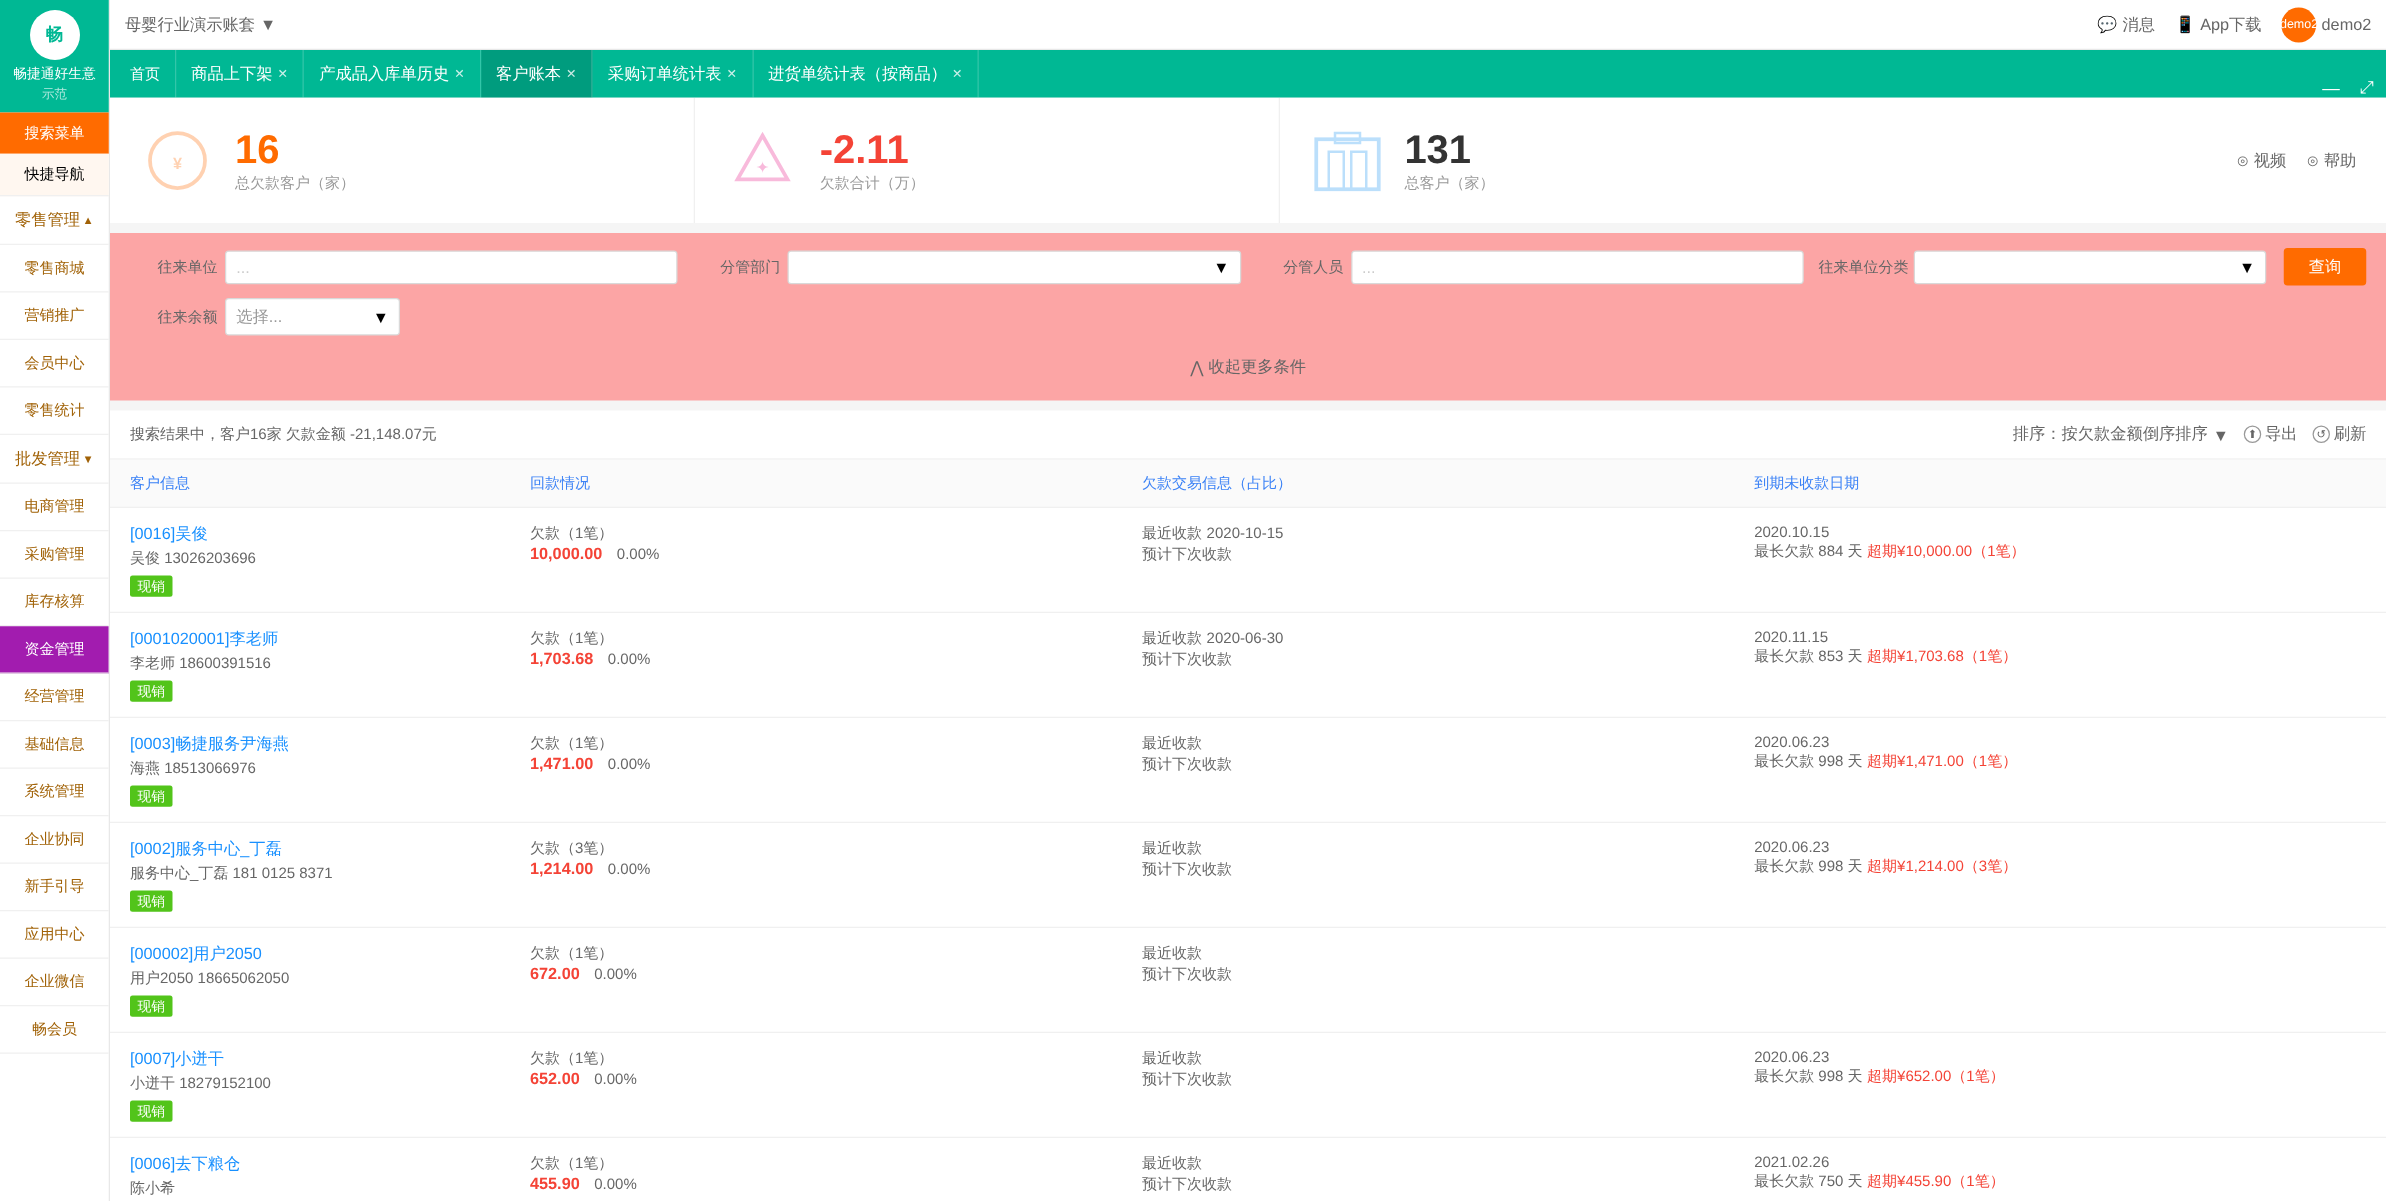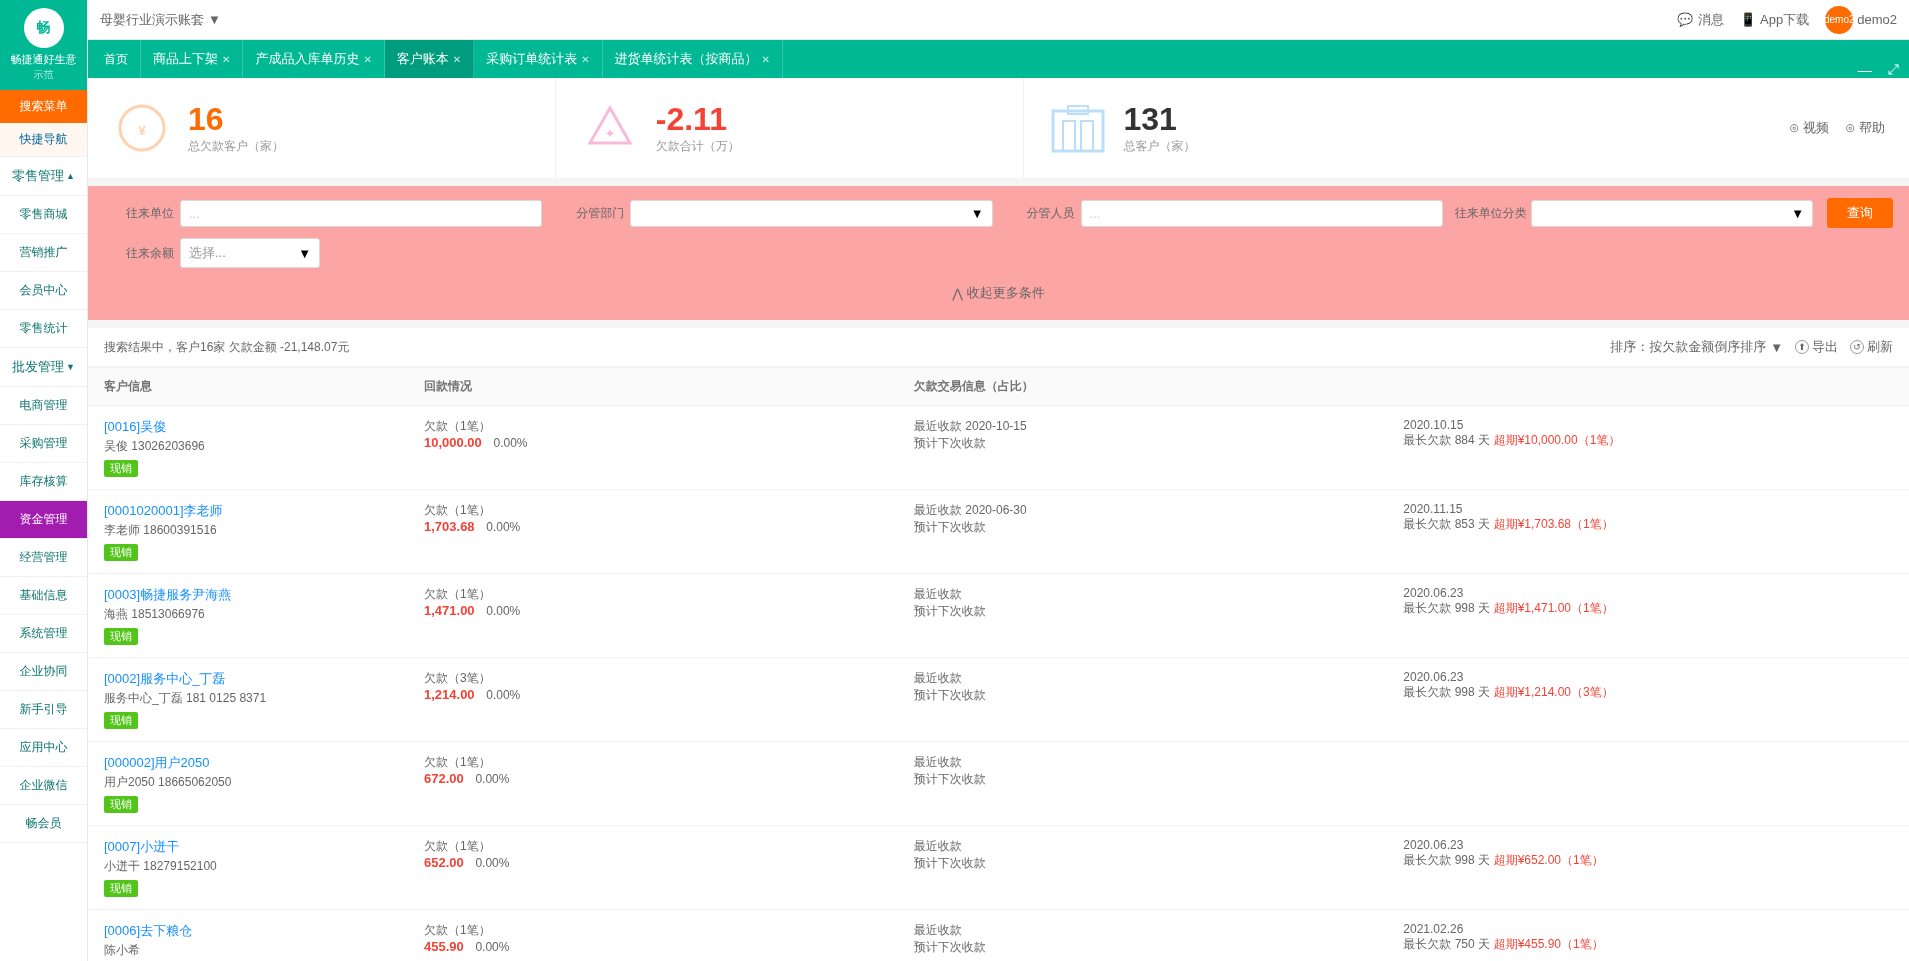--- a/index.html
+++ b/index.html
@@ -4,21 +4,21 @@
   <style>
     * { box-sizing: border-box; margin: 0; padding: 0; font-family: 'Microsoft YaHei', Arial, sans-serif; font-size: 13px; }
     body { background: #f5f5f5; display: flex; height: 961px; overflow: hidden; }
 
     
     .sidebar { width: 88px; background: #fff; display: flex; flex-direction: column; border-right: 1px solid #e8e8e8; flex-shrink: 0; }
     .logo-area { background: #00b894; padding: 8px 4px; text-align: center; cursor: pointer; }
     .logo-text { color: #fff; font-size: 11px; line-height: 1.3; }
     .search-menu { background: #ff6b00; color: #fff; text-align: center; padding: 8px 4px; font-size: 12px; cursor: pointer; }
     .sidebar-nav { flex: 1; overflow-y: auto; }
-    .sidebar-item { padding: 10px 4px; text-align: center; color: #0f766e; cursor: pointer; border-bottom: 1px solid #f0f0f0; font-size: 12px; }
+    .sidebar-item { padding: 10px 4px; text-align: center; color: #a16207; cursor: pointer; border-bottom: 1px solid #f0f0f0; font-size: 12px; }
     .sidebar-item.active { background: #a21caf; color: #fff; }
     .sidebar-item.has-arrow { display: flex; align-items: center; justify-content: center; gap: 2px; }
 
     
     .main { flex: 1; display: flex; flex-direction: column; overflow: hidden; }
 
     
     .topbar { background: #fff; display: flex; align-items: center; justify-content: space-between; padding: 0 12px; height: 40px; border-bottom: 1px solid #e8e8e8; flex-shrink: 0; }
     .company-selector { display: flex; align-items: center; gap: 4px; color: #666; font-size: 12px; cursor: pointer; }
     .top-right { display: flex; align-items: center; gap: 16px; color: #666; font-size: 12px; }
@@ -65,21 +65,21 @@
     .results-header { background: #fff; padding: 10px 16px; display: flex; align-items: center; justify-content: space-between; margin-bottom: 2px; }
     .results-summary { font-size: 12px; color: #666; }
     .results-actions { display: flex; align-items: center; gap: 12px; font-size: 12px; color: #666; }
     .sort-select { display: flex; align-items: center; gap: 4px; cursor: pointer; }
     .action-btn { display: flex; align-items: center; gap: 3px; cursor: pointer; color: #666; }
     .action-btn .circle { width: 14px; height: 14px; border-radius: 50%; border: 1px solid #999; display: flex; align-items: center; justify-content: center; font-size: 9px; }
 
     
     .table-container { background: #fff; }
     .table-header { display: grid; grid-template-columns: 320px 1fr 1fr 1fr; padding: 10px 16px; border-bottom: 1px solid #f0f0f0; background: #fafafa; }
-    .table-header-cell { font-size: 12px; color: #737373; font-weight: bold; }
+    .table-header-cell { font-size: 12px; color: #3b82f6; font-weight: normal; }
     .table-row { display: grid; grid-template-columns: 320px 1fr 1fr 1fr; padding: 12px 16px; border-bottom: 1px solid #f0f0f0; align-items: start; }
 
     
     .customer-name { color: #1890ff; font-size: 13px; cursor: pointer; }
     .customer-detail { color: #666; font-size: 12px; margin: 2px 0; }
     .tag-green { background: #52c41a; color: #fff; font-size: 11px; padding: 1px 6px; border-radius: 2px; display: inline-block; margin-top: 3px; }
 
     
     .debt-count { color: #666; font-size: 12px; }
     .debt-amount { color: #f44336; font-size: 13px; font-weight: bold; }
@@ -101,21 +101,21 @@
 
 <div class="sidebar">
   <div class="logo-area">
     <div style="width:40px;height:40px;background:#fff;border-radius:50%;margin:0 auto 4px;display:flex;align-items:center;justify-content:center;">
       <span style="color:#00b894;font-weight:bold;font-size:14px;">畅</span>
     </div>
     <div class="logo-text">畅捷通好生意</div>
     <div style="color:rgba(255,255,255,0.7);font-size:10px;text-align:center;margin-top:2px;">示范</div>
   </div>
   <div class="search-menu">搜索菜单</div>
-  <div style="background:#fff7f0;text-align:center;padding:8px 4px;font-size:12px;color:#0369a1;cursor:pointer;border-bottom:1px solid #f0f0f0;">快捷导航</div>
+  <div style="background:#fff7f0;text-align:center;padding:8px 4px;font-size:12px;color:#000000;cursor:pointer;border-bottom:1px solid #f0f0f0;">快捷导航</div>
   <div class="sidebar-nav">
     <div class="sidebar-item has-arrow">
       <span>零售管理</span>
       <span style="font-size:9px;">▲</span>
     </div>
     <div class="sidebar-item">零售商城</div>
     <div class="sidebar-item">营销推广</div>
     <div class="sidebar-item">会员中心</div>
     <div class="sidebar-item">零售统计</div>
     <div class="sidebar-item has-arrow">
@@ -306,20 +306,21 @@
           <span>刷新</span>
         </div>
       </div>
     </div>
 
     <div class="table-container">
       <div class="table-header">
         <div class="table-header-cell">客户信息</div>
         <div class="table-header-cell">回款情况</div>
         <div class="table-header-cell">欠款交易信息（占比）</div>
+        <div class="table-header-cell">到期未收款日期</div>
       </div>
 
       <div class="table-row">
         <div>
           <div class="customer-name">[0016]吴俊</div>
           <div class="customer-detail">吴俊  13026203696</div>
           <span class="tag-green">现销</span>
         </div>
         <div>
           <div class="debt-count">欠款（1笔）</div>

